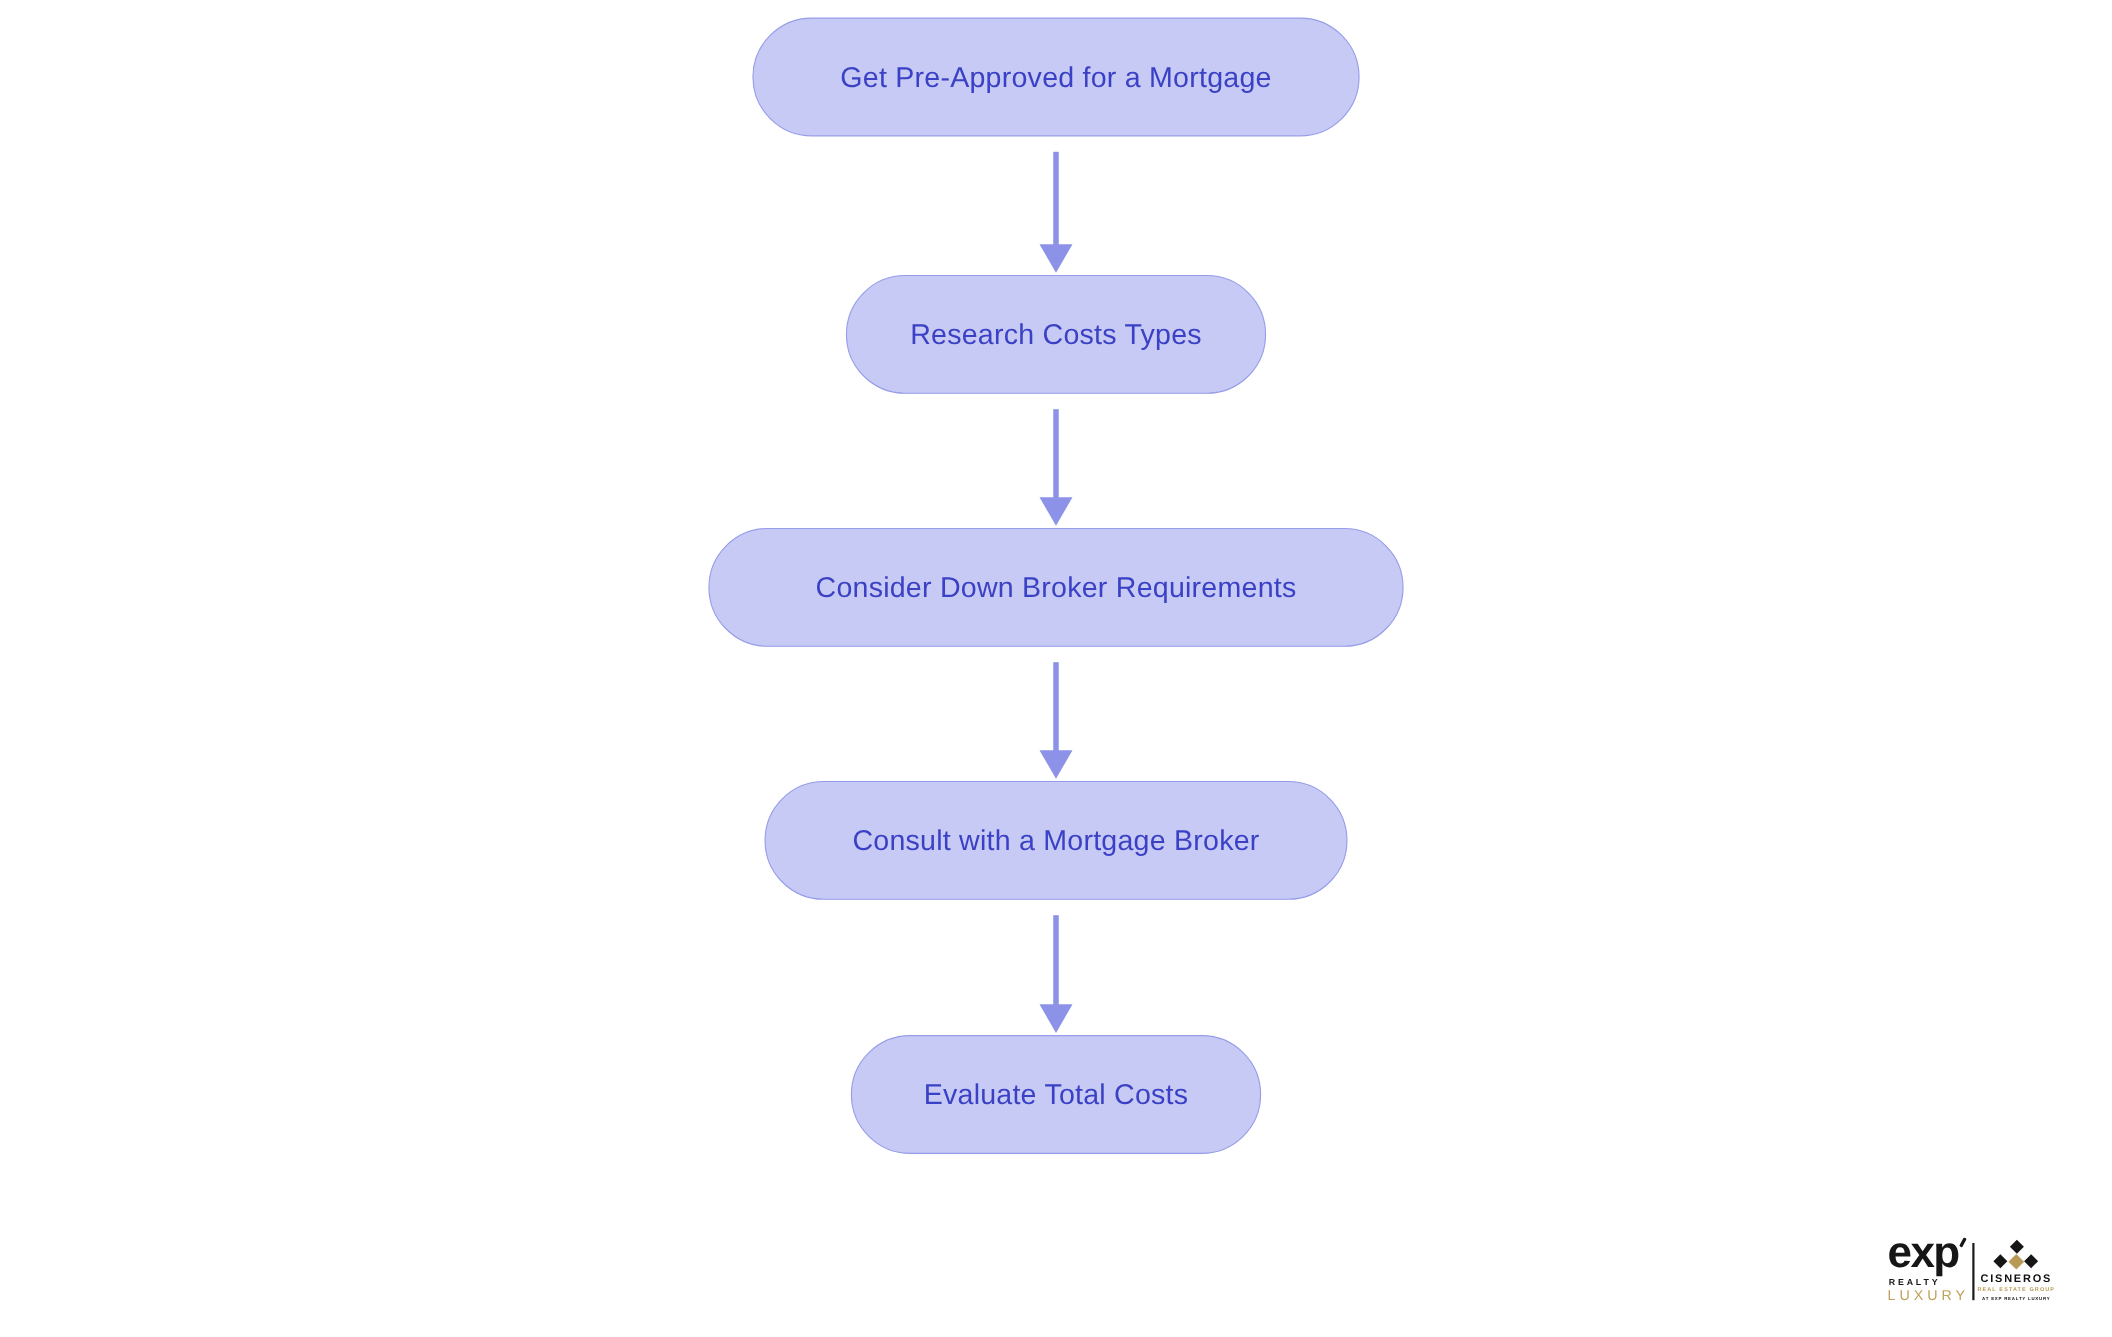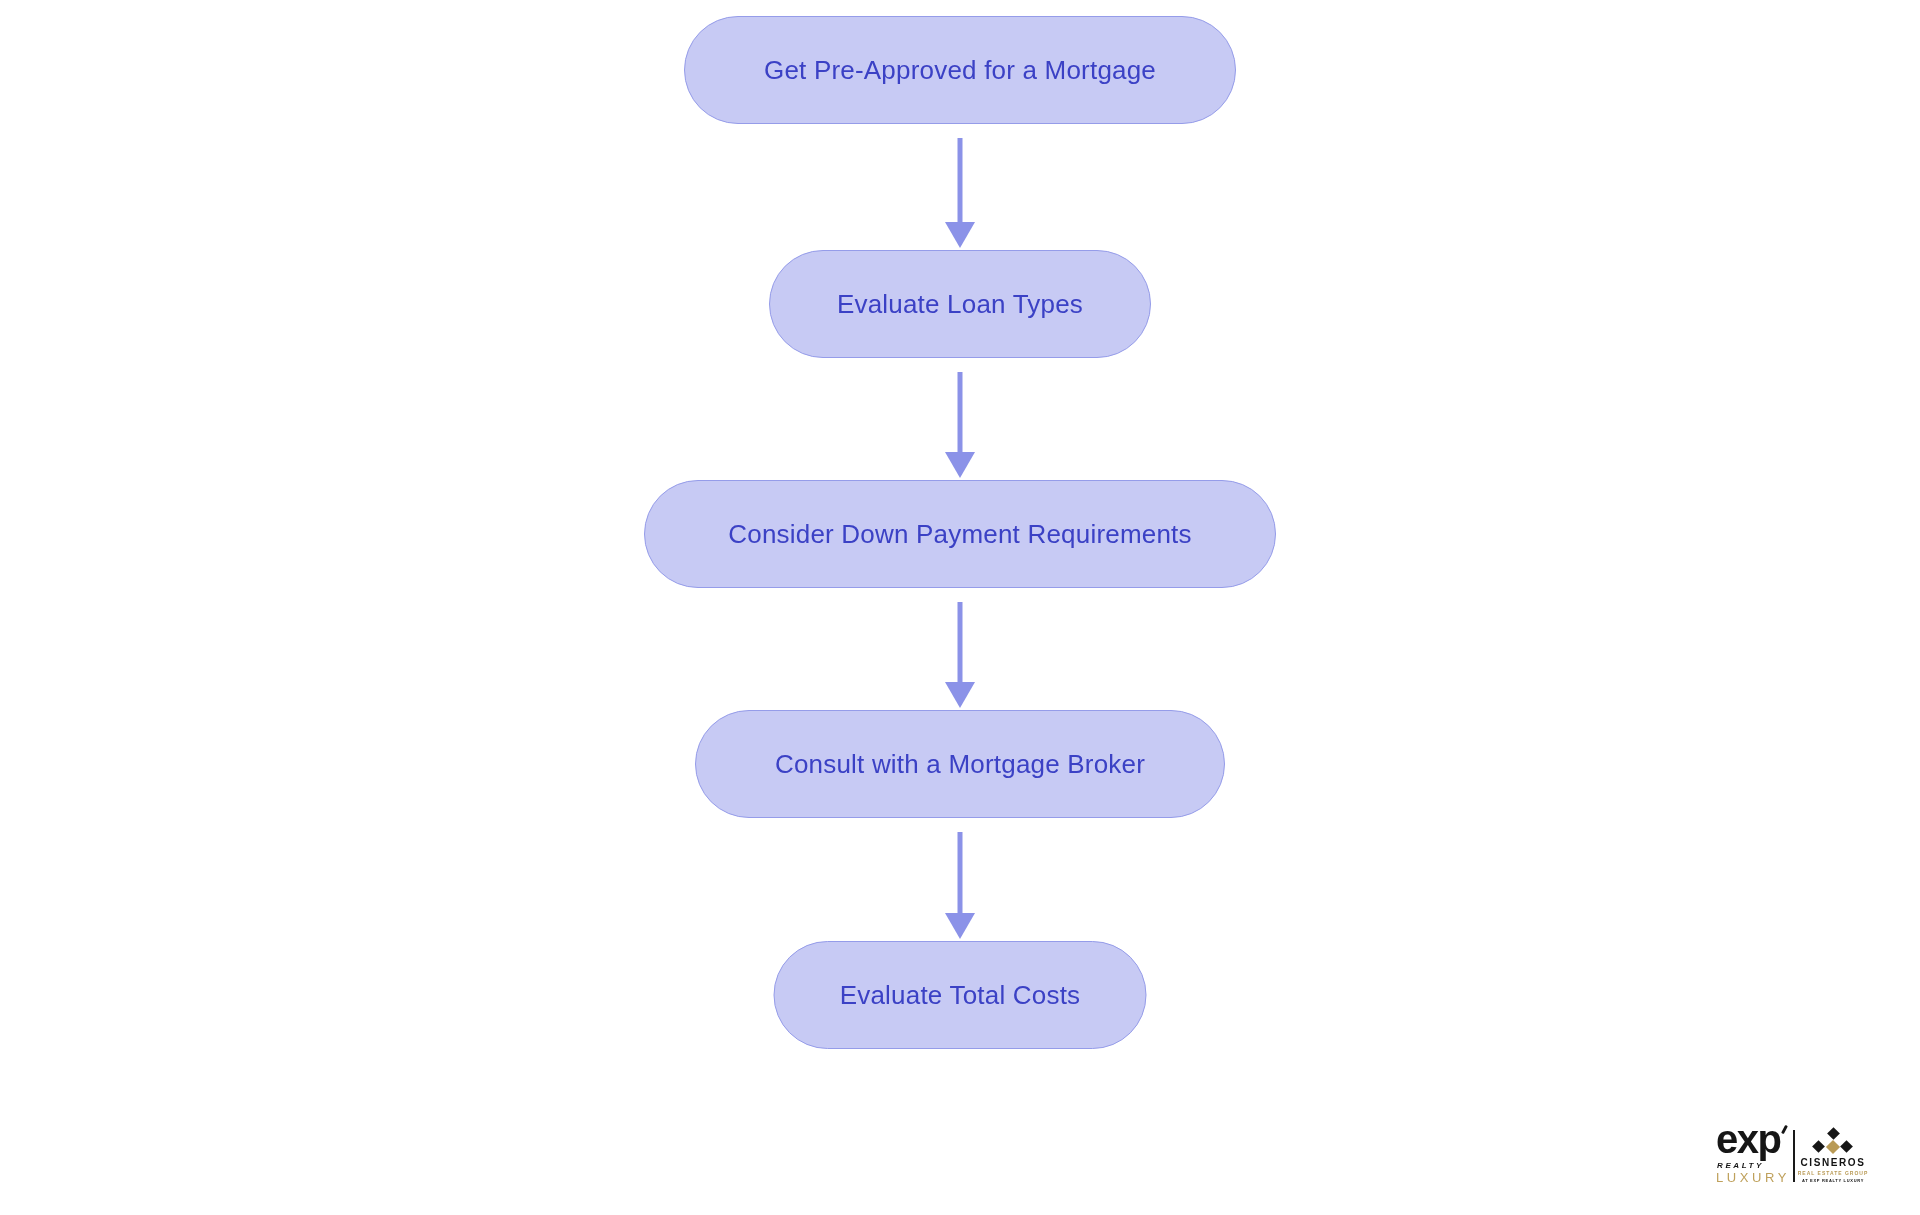--- a/index.html
+++ b/index.html
@@ -56,21 +56,21 @@
     color:var(--ink); line-height:34px;
   }
   .exp-accent {
     position:absolute; left:67px; top:3px;
     width:3px; height:9px; background:var(--ink);
     transform:rotate(28deg); border-radius:1px;
   }
   .exp-realty {
     position:absolute; left:1px; top:39px;
     font-size:8px; font-weight:700; letter-spacing:2.6px;
-    color:var(--ink); white-space:nowrap;font-style:italic;
+    color:var(--ink); white-space:nowrap;
   }
   .exp-luxury {
     position:absolute; left:0px; top:48px;
     font-size:13px; font-weight:400; letter-spacing:3.6px;
     color:var(--gold); white-space:nowrap;
   }
 
   .brand-divider {
     position:absolute; left:93px; top:10px;
     width:1.5px; height:52px; background:#191919;
@@ -105,28 +105,28 @@
 </head>
 <body>
 
 <div class="node" style="top:16px;  width:552px;">Get Pre-Approved for a Mortgage</div>
 
 <div class="arrow" style="top:138px; height:110px;">
   <div class="shaft"></div>
   <div class="head"></div>
 </div>
 
-<div class="node" style="top:250px; width:382px;">Evaluate Loan Types</div>
+<div class="node" style="top:250px; width:382px;">Research Costs Types</div>
 
 <div class="arrow" style="top:372px; height:106px;">
   <div class="shaft"></div>
   <div class="head"></div>
 </div>
 
-<div class="node" style="top:480px; width:632px;">Consider Down Payment Requirements</div>
+<div class="node" style="top:480px; width:632px;">Consider Down Broker Requirements</div>
 
 <div class="arrow" style="top:602px; height:106px;">
   <div class="shaft"></div>
   <div class="head"></div>
 </div>
 
 <div class="node" style="top:710px; width:530px;">Consult with a Mortgage Broker</div>
 
 <div class="arrow" style="top:832px; height:107px;">
   <div class="shaft"></div>

